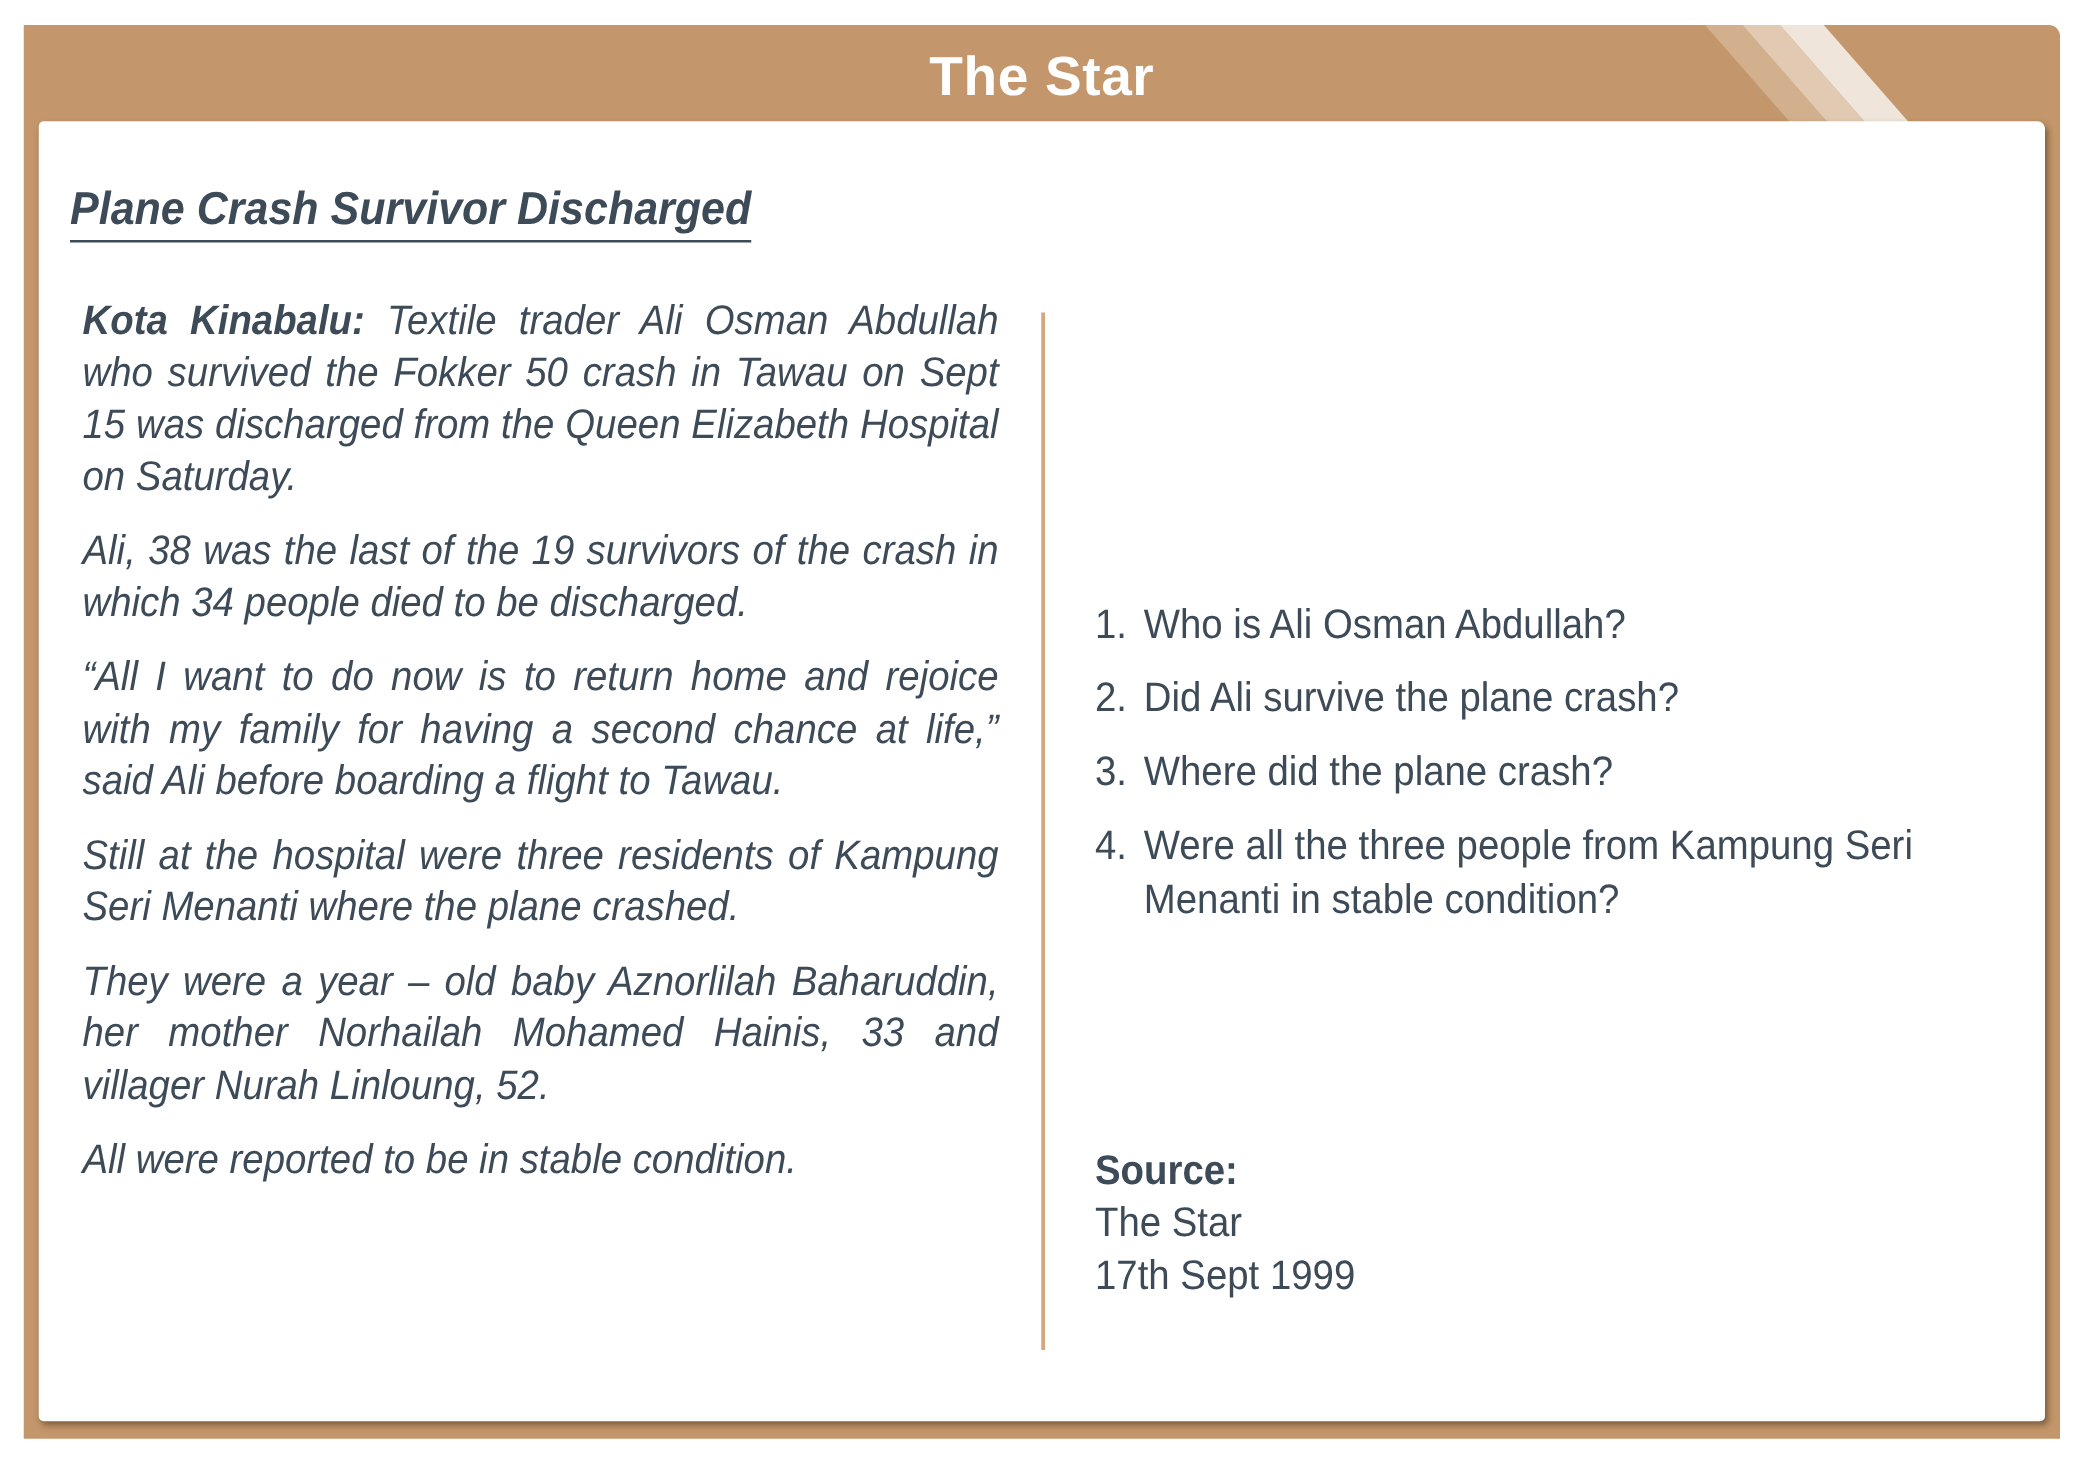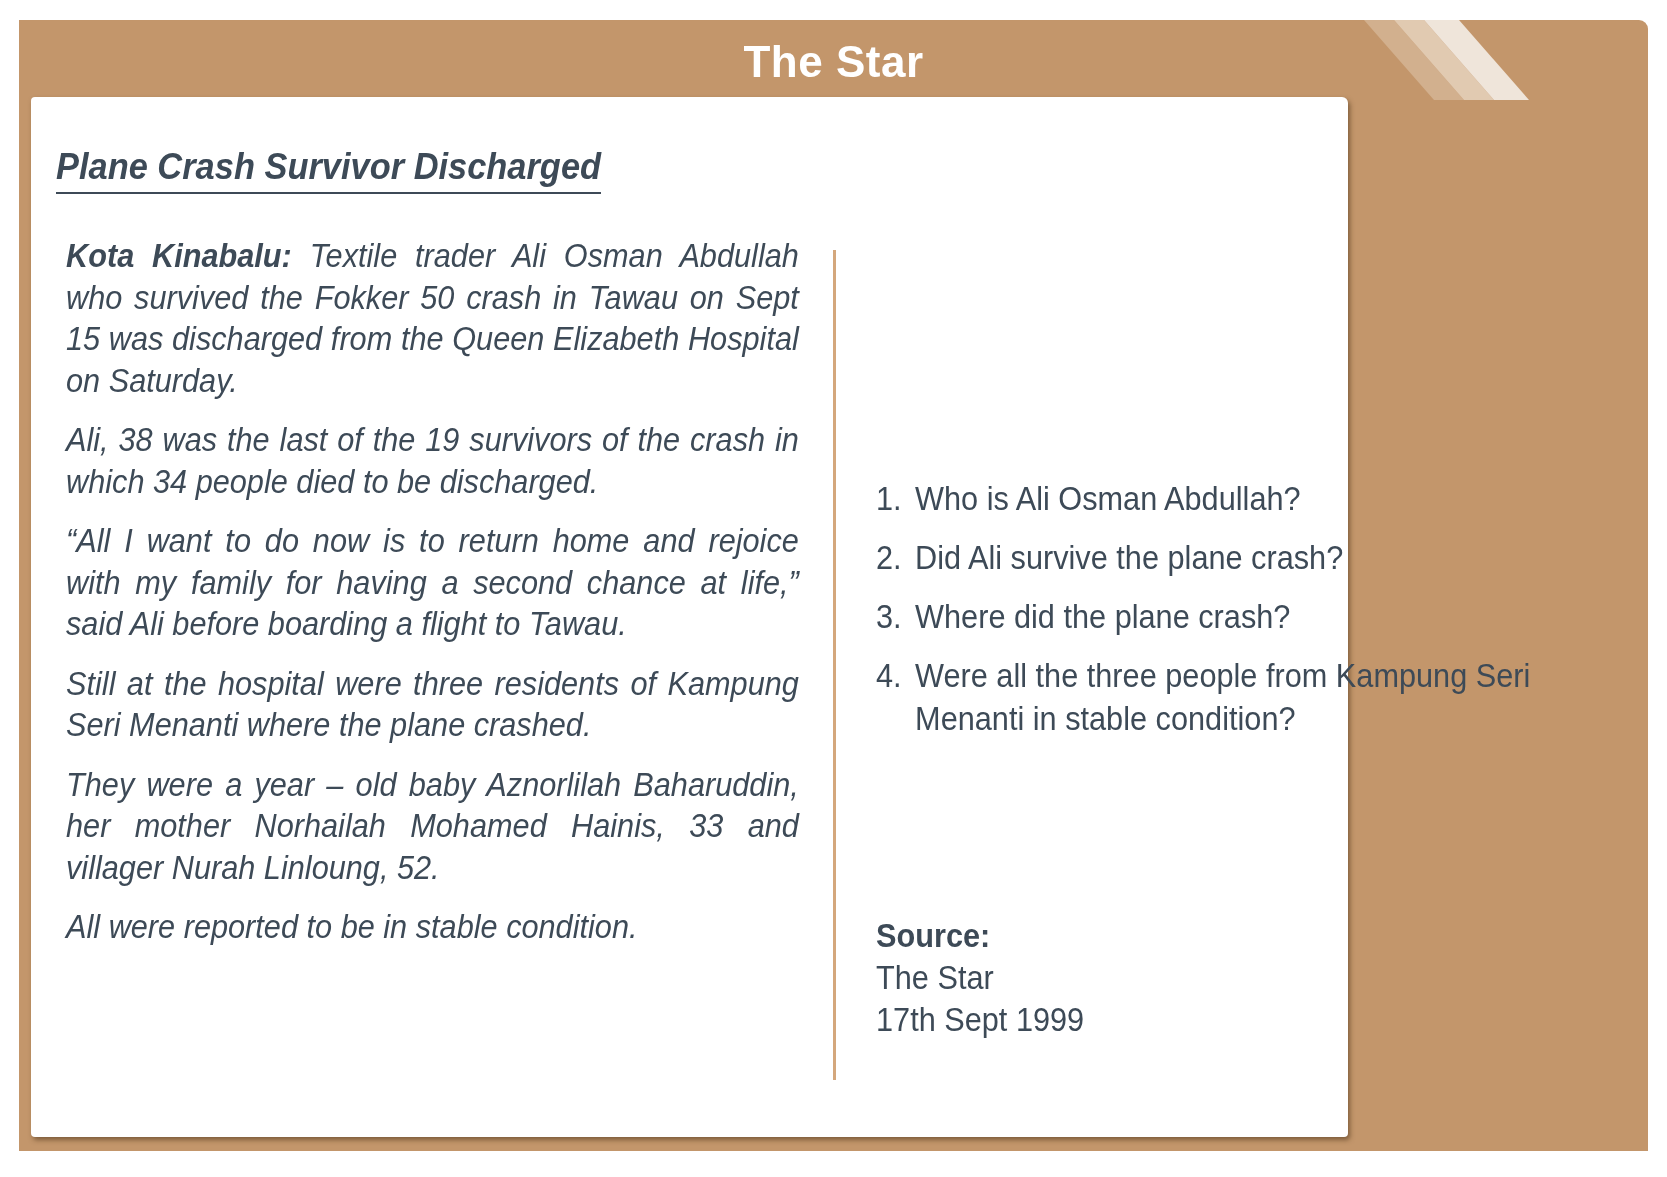--- a/index.html
+++ b/index.html
@@ -42,21 +42,21 @@
     color: #ffffff;
     font-weight: bold;
     font-size: 44px;
     line-height: 52px;
     letter-spacing: 0.5px;
   }
   .panel {
     position: absolute;
     left: 31px;
     top: 97px;
-    width: 1317px;
+    width: 1605px;
     height: 1040px;
     background: #ffffff;
     border-radius: 4px 6px 4px 4px;
     box-shadow: 2px 3px 5px rgba(70, 45, 20, 0.55);
   }
   .article-title {
     position: absolute;
     left: 25px;
     top: 48px;
     font-size: 37px;

